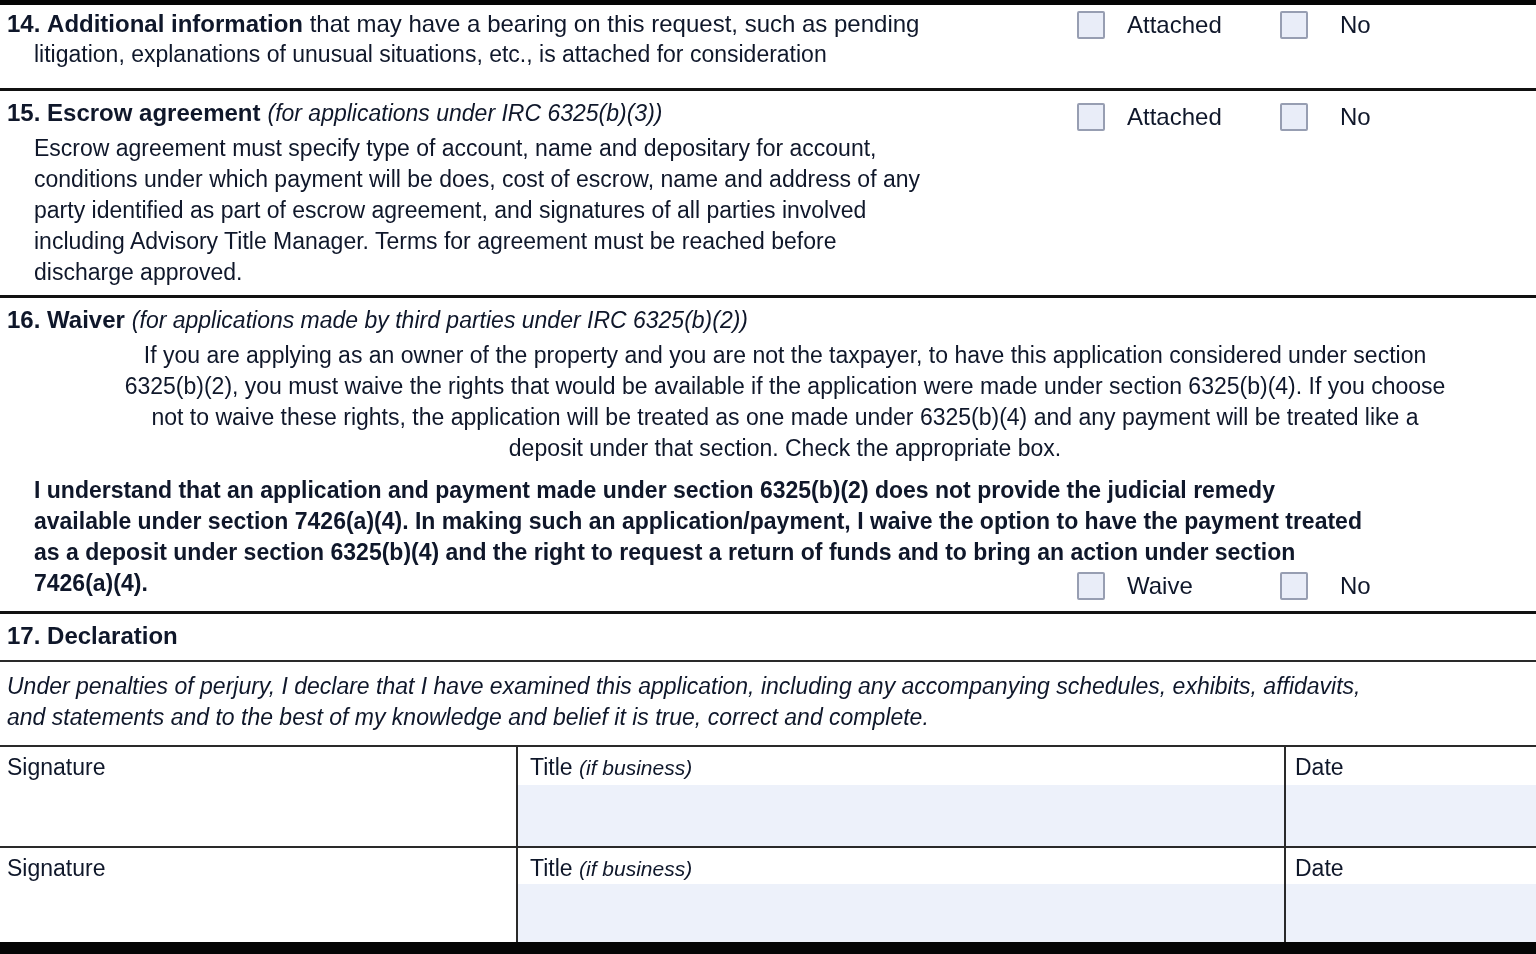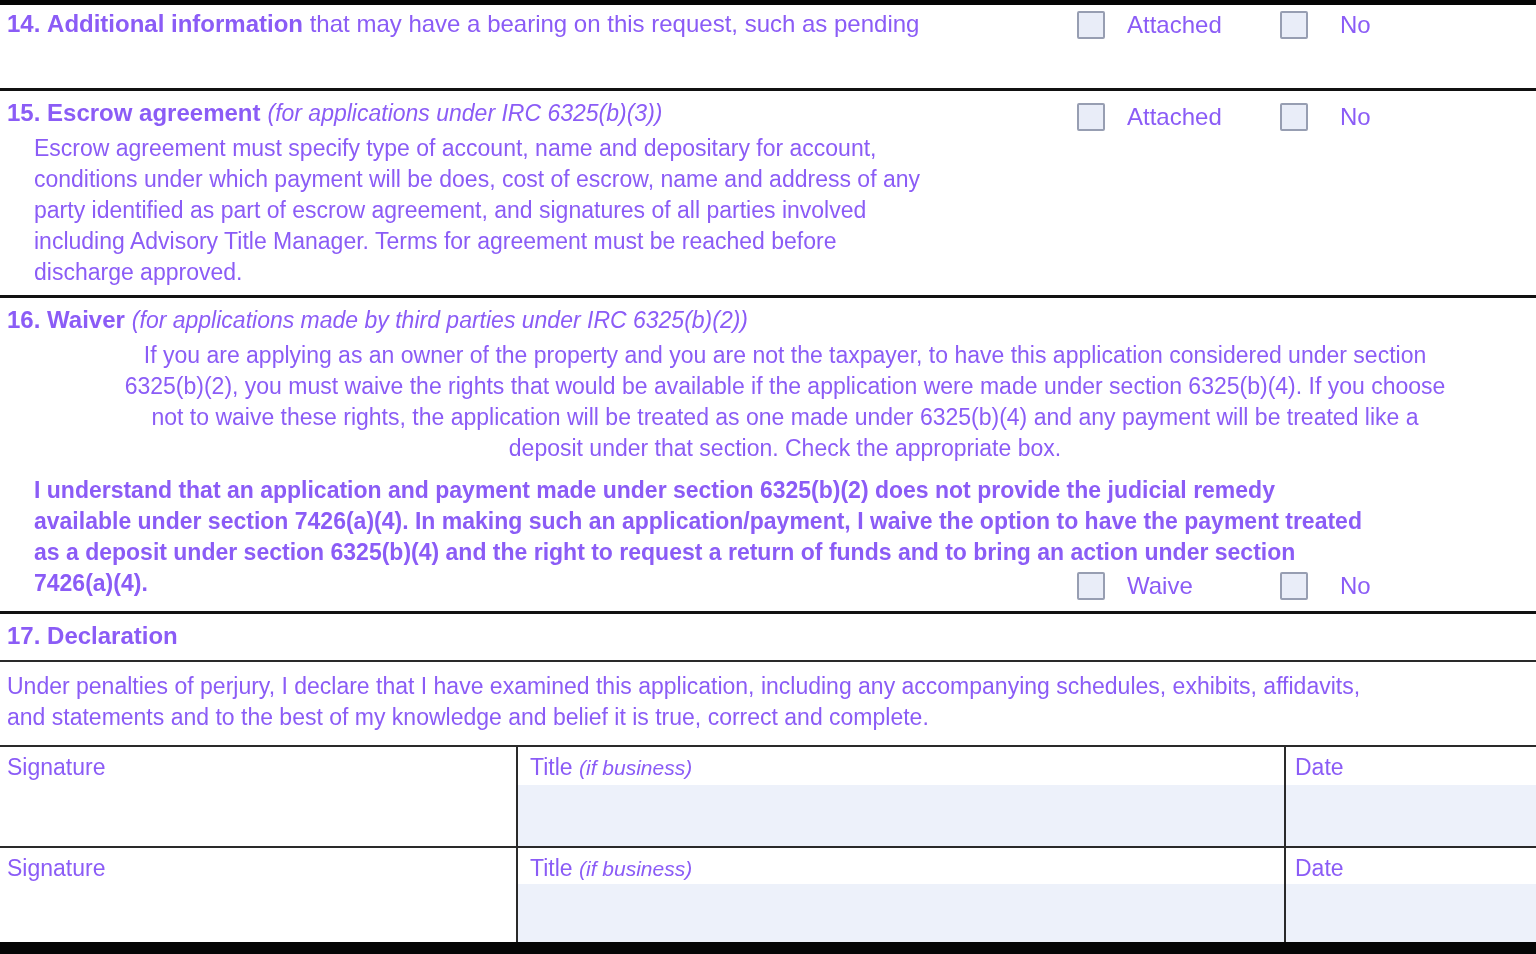--- a/index.html
+++ b/index.html
@@ -1,53 +1,54 @@
 <!DOCTYPE html>
 <html><head>
 <meta charset="utf-8">
 <style>
   html,body{margin:0;padding:0;background:#ffffff;}
   .page{
     position:relative;width:1536px;height:954px;background:#ffffff;
-    font-family:"Liberation Sans",sans-serif;color:#8b5cf6;overflow:hidden;
+    font-family:"Liberation Sans",sans-serif;color:#0f172a;overflow:hidden;
   }
   .bar{position:absolute;left:0;width:1536px;background:#050505;}
   .rule{position:absolute;left:0;width:1536px;background:#111111;}
   .sec{position:absolute;left:0;width:1536px;}
   .hline{white-space:nowrap;line-height:31px;font-size:24px;margin-left:7px;}
   .num{font-weight:bold;display:inline-block;min-width:27px;}
   .btitle{font-weight:bold;}
   .note{font-style:italic;font-size:23px;margin-left:7px;}
   .bodyline{white-space:nowrap;line-height:31px;font-size:23px;margin-left:34px;}
   .boldpara .bodyline{font-weight:bold;}
   .cbrow{position:absolute;left:0;width:1276px;height:28px;}
   .cbox{
     position:absolute;top:0;width:24px;height:24px;background:#e9edf8;
     border:2px solid #979eb2;border-radius:2px;
   }
   .cblabel{position:absolute;top:0;font-size:24px;line-height:28px;white-space:nowrap;}
   .cb-a{left:1077px;} .lb-a{left:1127px;} .cb-b{left:1280px;} .lb-b{left:1332px;margin-left:8px;}
-  .flow{white-space:nowrap;line-height:31px;font-size:23px;margin-left:7px;}
+  .flow{white-space:nowrap;line-height:31px;font-size:23px;margin-left:7px;font-style:italic;}
   .vline{position:absolute;top:745px;width:2px;height:197px;background:#2a2a2a;}
   .tbl-label{position:absolute;font-size:23px;line-height:30px;white-space:nowrap;}
   .field{position:absolute;background:#edf1fa;}
   .ital{font-style:italic;font-size:21px;}
 </style>
 </head>
 <body>
 
 <div class="page">
 
   <div class="bar" style="top:0;height:5px;"></div>
 
   <div class="sec" style="top:8px;">
     <div class="hline">
       <span class="num">14.</span>
       <span class="btitle">Additional information</span><span> that may have a bearing on this request, such as pending</span>
     </div>
+    <div class="bodyline">litigation, explanations of unusual situations, etc., is attached for consideration</div>
   </div>
   <div class="cbrow" style="top:11px;">
     <span class="cbox cb-a"></span>
     <span class="cblabel lb-a">Attached</span>
     <span class="cbox cb-b"></span>
     <span class="cblabel lb-b">No</span>
   </div>
 
   <div class="rule" style="top:88px;height:3px;"></div>
 

